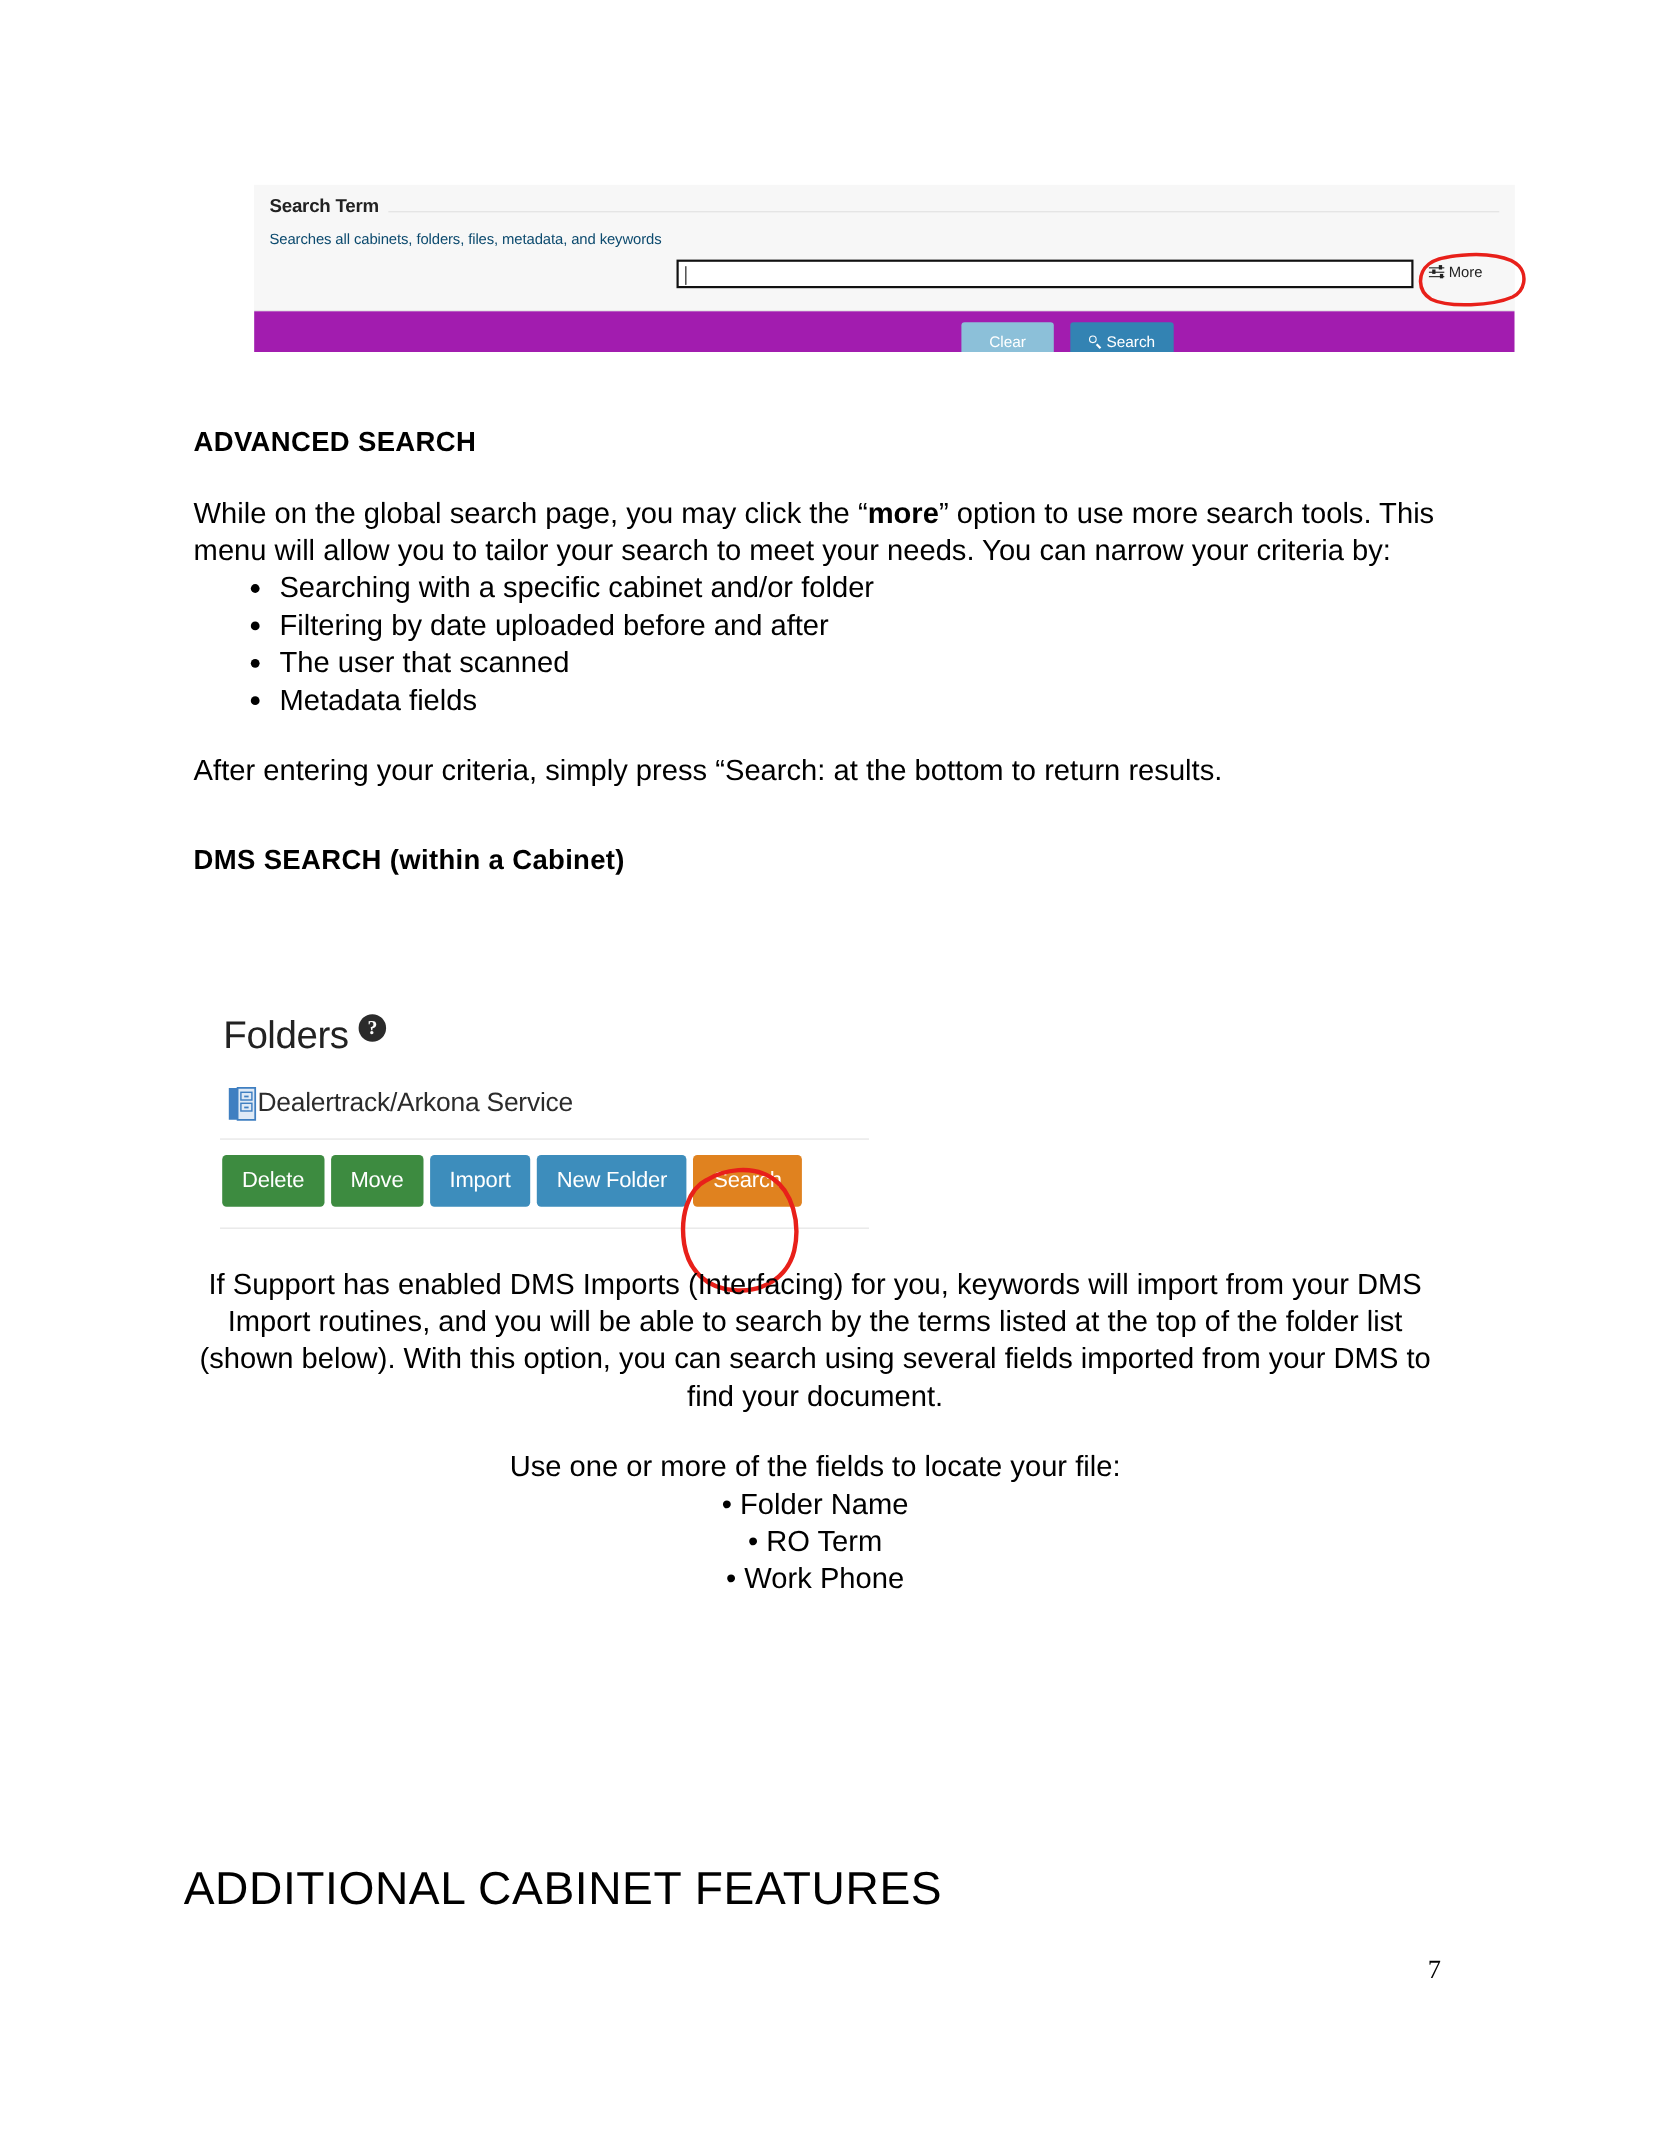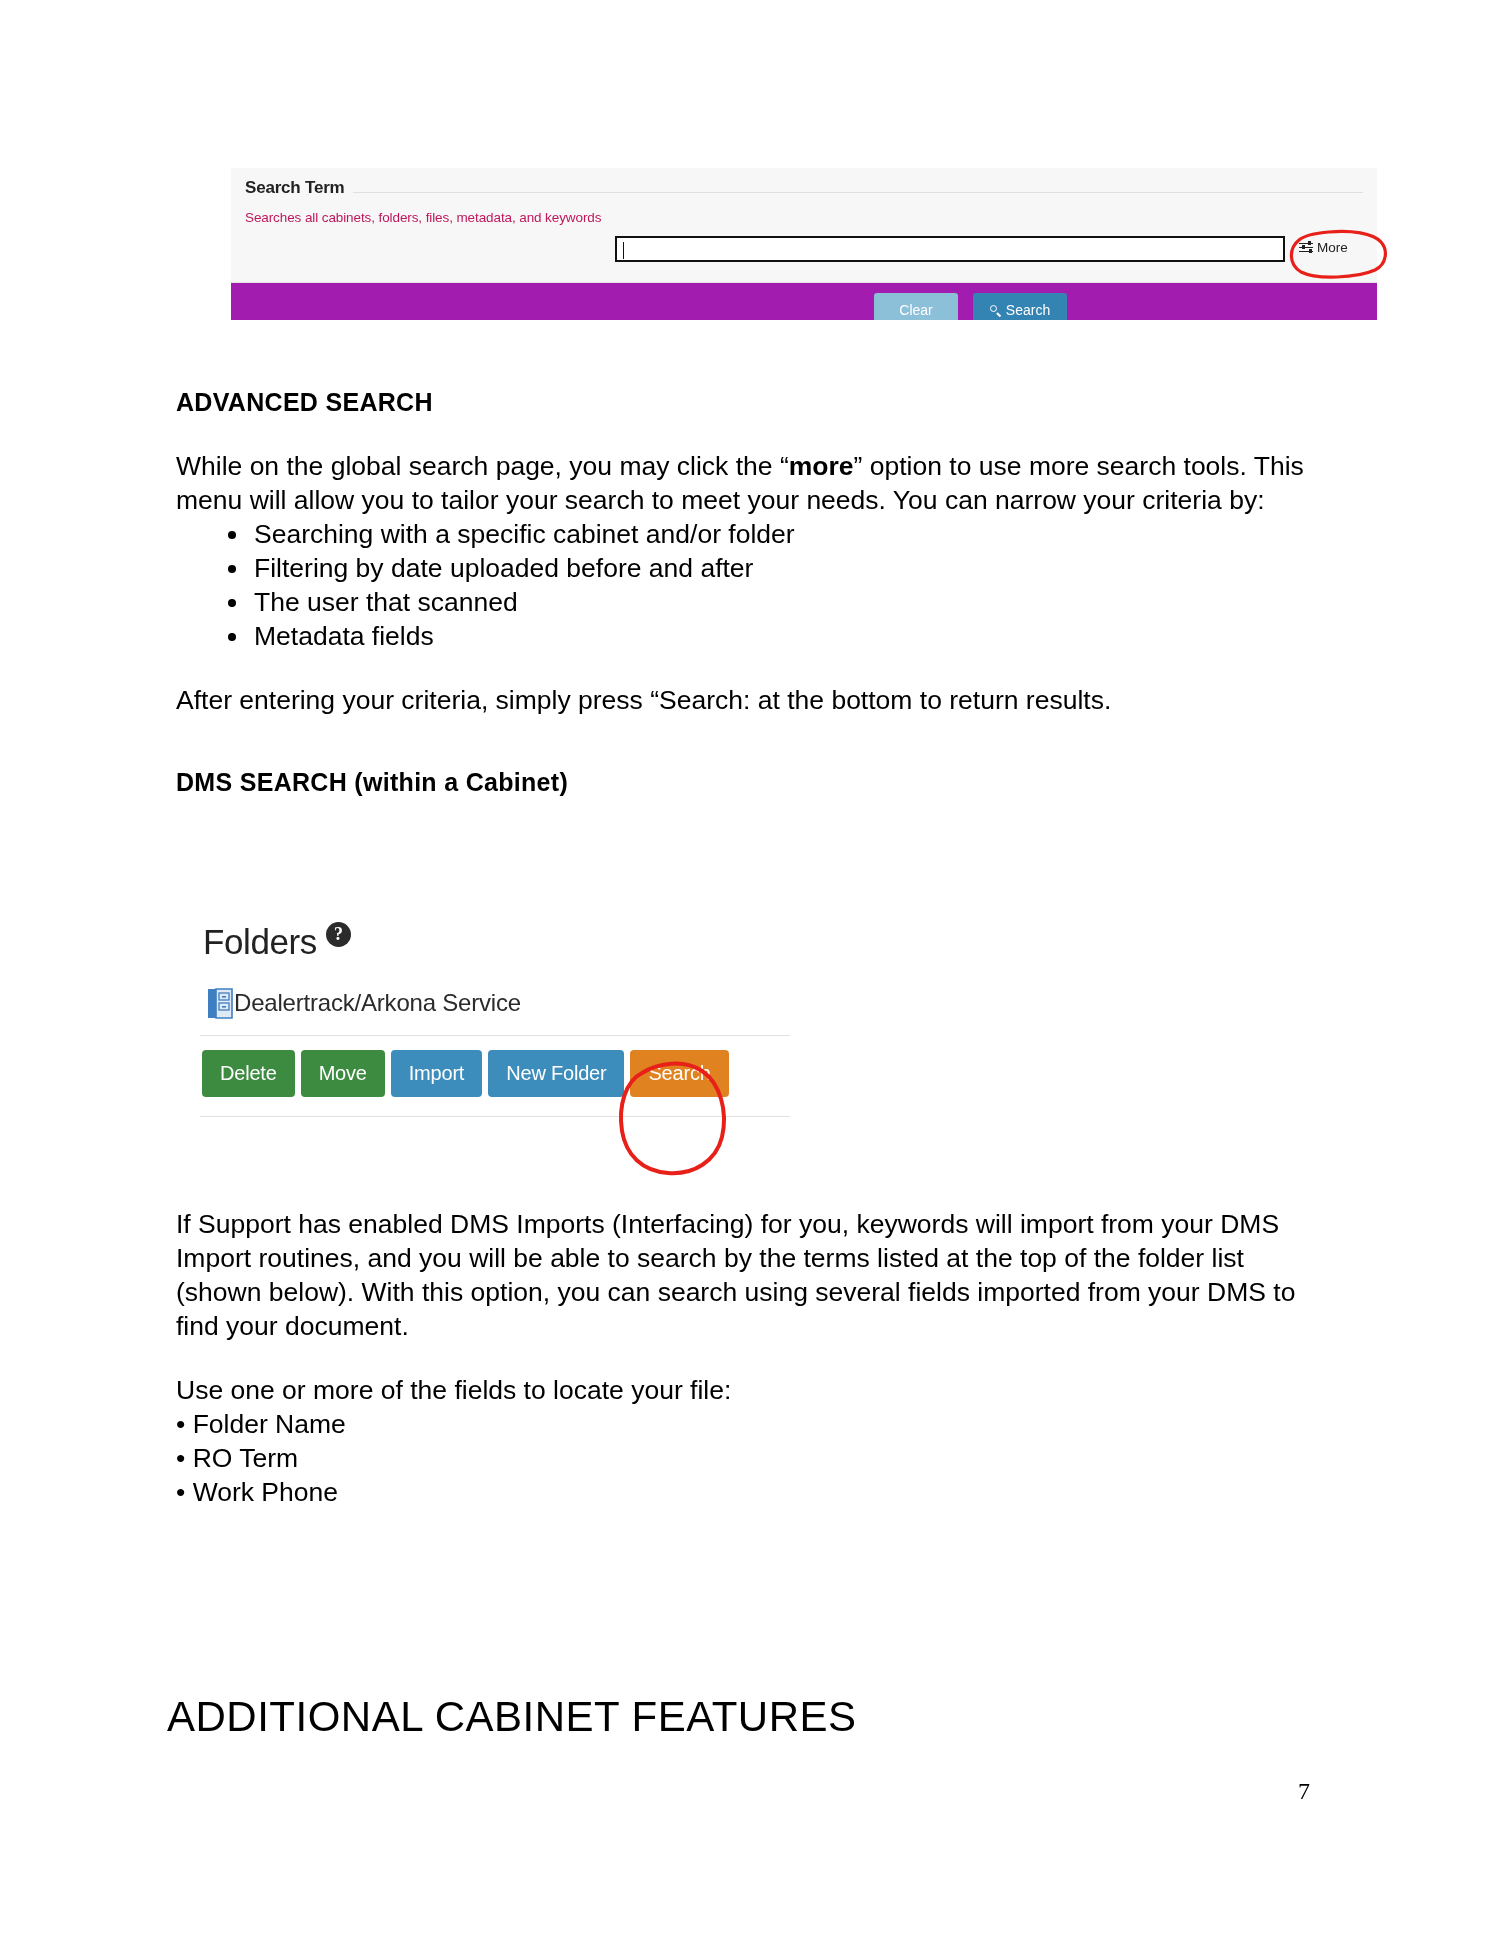--- a/index.html
+++ b/index.html
@@ -51,21 +51,21 @@
     right: 14px;
     top: 24px;
     height: 1px;
     background: #e0e0e0;
   }
   .sg-help {
     position: absolute;
     left: 14px;
     top: 42px;
     font-size: 13.5px;
-    color: #be185d;
+    color: #0c4a6e;
     letter-spacing: -0.1px;
     text-align: center;
   }
   .sg-input {
     position: absolute;
     left: 384px;
     top: 68px;
     width: 670px;
     height: 26px;
     background: #ffffff;
@@ -447,21 +447,21 @@
     </div>
   </div>
 
   <div class="rule-line rule-bottom"></div>
 </div>
 
 <svg class="annot-circle-search" viewBox="0 0 120 125">
   <path d="M30,20 C14,28 6,52 10,78 C14,102 30,118 56,120 C82,122 104,108 110,84 C116,58 108,30 90,18 C72,6 46,10 30,20 Z" fill="none" stroke="#e8201a" stroke-width="4" stroke-linecap="round"></path>
 </svg>
 
-<div class="doc-text" style="top:1207px;">
+<div class="doc-text" style="top:1150px;text-align:center;">
 
   <p class="para tight">If Support has enabled DMS Imports (Interfacing) for you, keywords will import from your DMS Import routines, and you will be able to search by the terms listed at the top of the folder list (shown below). With this option, you can search using several fields imported from your DMS to find your document.</p>
 
   <p class="para" style="margin-bottom:0;">Use one or more of the fields to locate your file:</p>
 
   <div class="dot-list">
     <div>• Folder Name</div>
     <div>• RO Term</div>
     <div>• Work Phone</div>
   </div>

